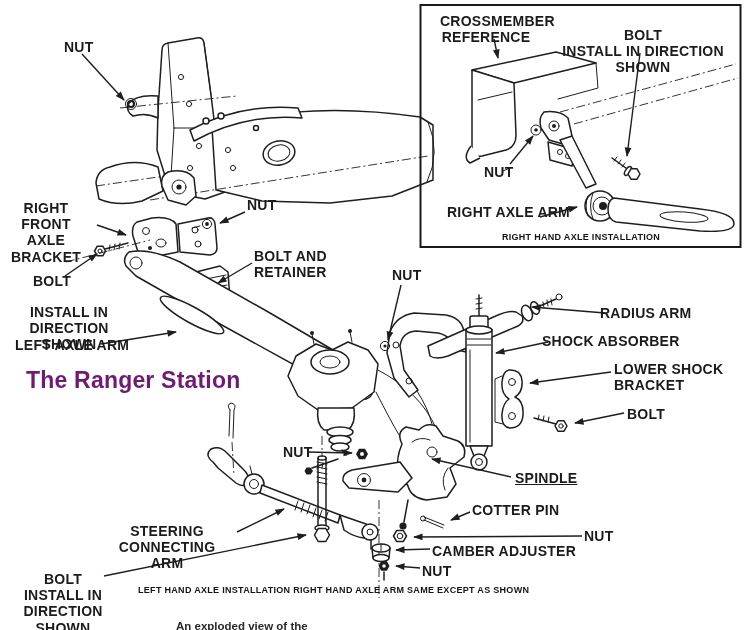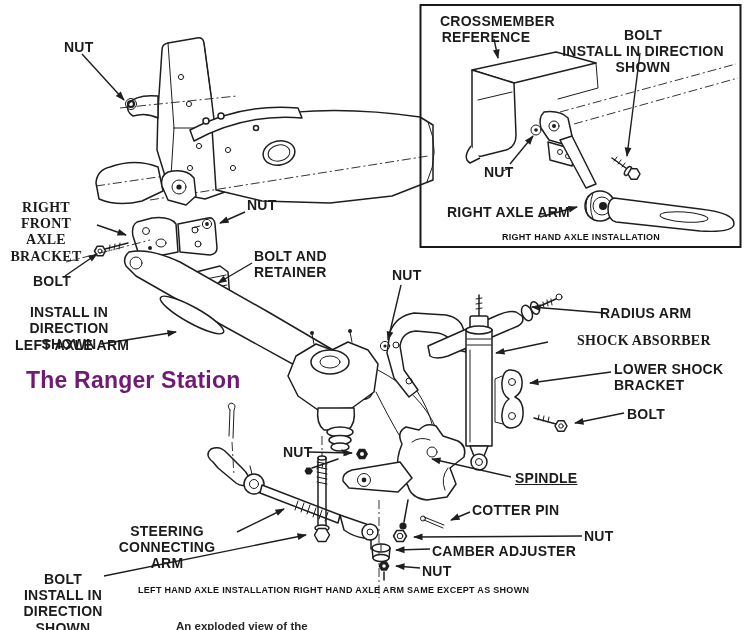--- a/index.html
+++ b/index.html
@@ -263,33 +263,33 @@
       <path class="ldr" d="M104,576 L306,535"></path>
       <path class="ldr" d="M494,39 L498,58"></path>
       <path class="ldr" d="M640,53 L627,156"></path>
       <path class="ldr" d="M510,164 L533,136"></path>
       <path class="ldr" d="M540,217 L577,207"></path>
       <path class="t" d="M503,171 L510,168"></path>
     </g>
   </svg>
 
   <div class="lbl" style="left:64px;top:39px;">NUT</div>
-  <div class="lbl c" style="left:6px;top:200px;width:80px;font-family:Liberation Serif, serif;">RIGHT
+  <div class="lbl c" style="left:6px;top:200px;width:80px;">RIGHT
 FRONT AXLE
 BRACKET</div>
   <div class="lbl" style="left:247px;top:197px;">NUT</div>
   <div class="lbl" style="left:254px;top:248px;">BOLT AND
 RETAINER</div>
   <div class="lbl" style="left:33px;top:273px;">BOLT</div>
   <div class="lbl c" style="left:10px;top:304px;width:118px;">INSTALL IN DIRECTION
 SHOWN</div>
   <div class="lbl" style="left:15px;top:337px;">LEFT AXLE ARM</div>
   <div class="lbl" style="left:392px;top:267px;">NUT</div>
   <div class="lbl" style="left:600px;top:305px;">RADIUS ARM</div>
-  <div class="lbl" style="left:577px;top:333px;font-family:Liberation Serif, serif;">SHOCK ABSORBER</div>
+  <div class="lbl" style="left:542px;top:333px;">SHOCK ABSORBER</div>
   <div class="lbl" style="left:614px;top:361px;">LOWER SHOCK
 BRACKET</div>
   <div class="lbl" style="left:627px;top:406px;">BOLT</div>
   <div class="lbl" style="left:515px;top:470px;text-decoration:underline;">SPINDLE</div>
   <div class="lbl" style="left:283px;top:444px;">NUT</div>
   <div class="lbl" style="left:472px;top:502px;">COTTER PIN</div>
   <div class="lbl" style="left:584px;top:528px;">NUT</div>
   <div class="lbl" style="left:432px;top:543px;">CAMBER ADJUSTER</div>
   <div class="lbl" style="left:422px;top:563px;">NUT</div>
   <div class="lbl c" style="left:108px;top:523px;width:118px;">STEERING CONNECTING

